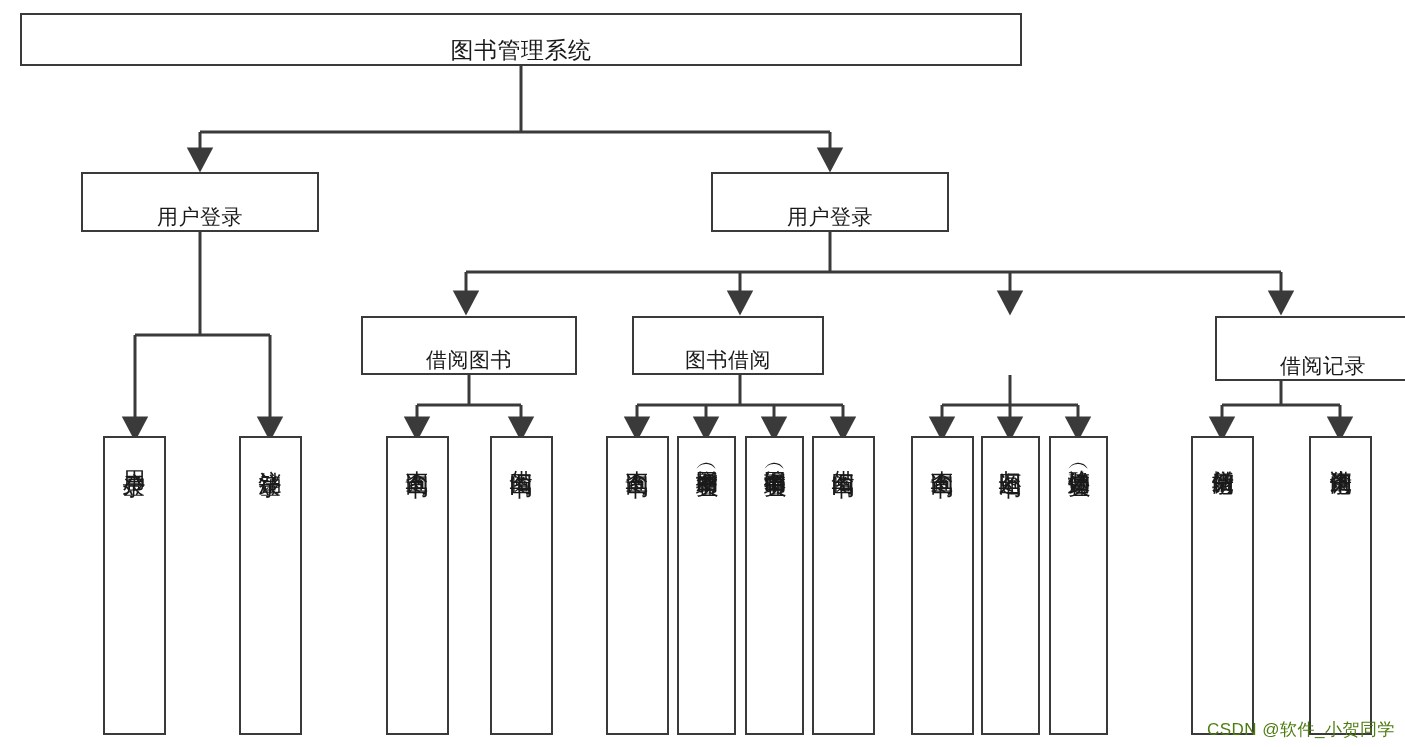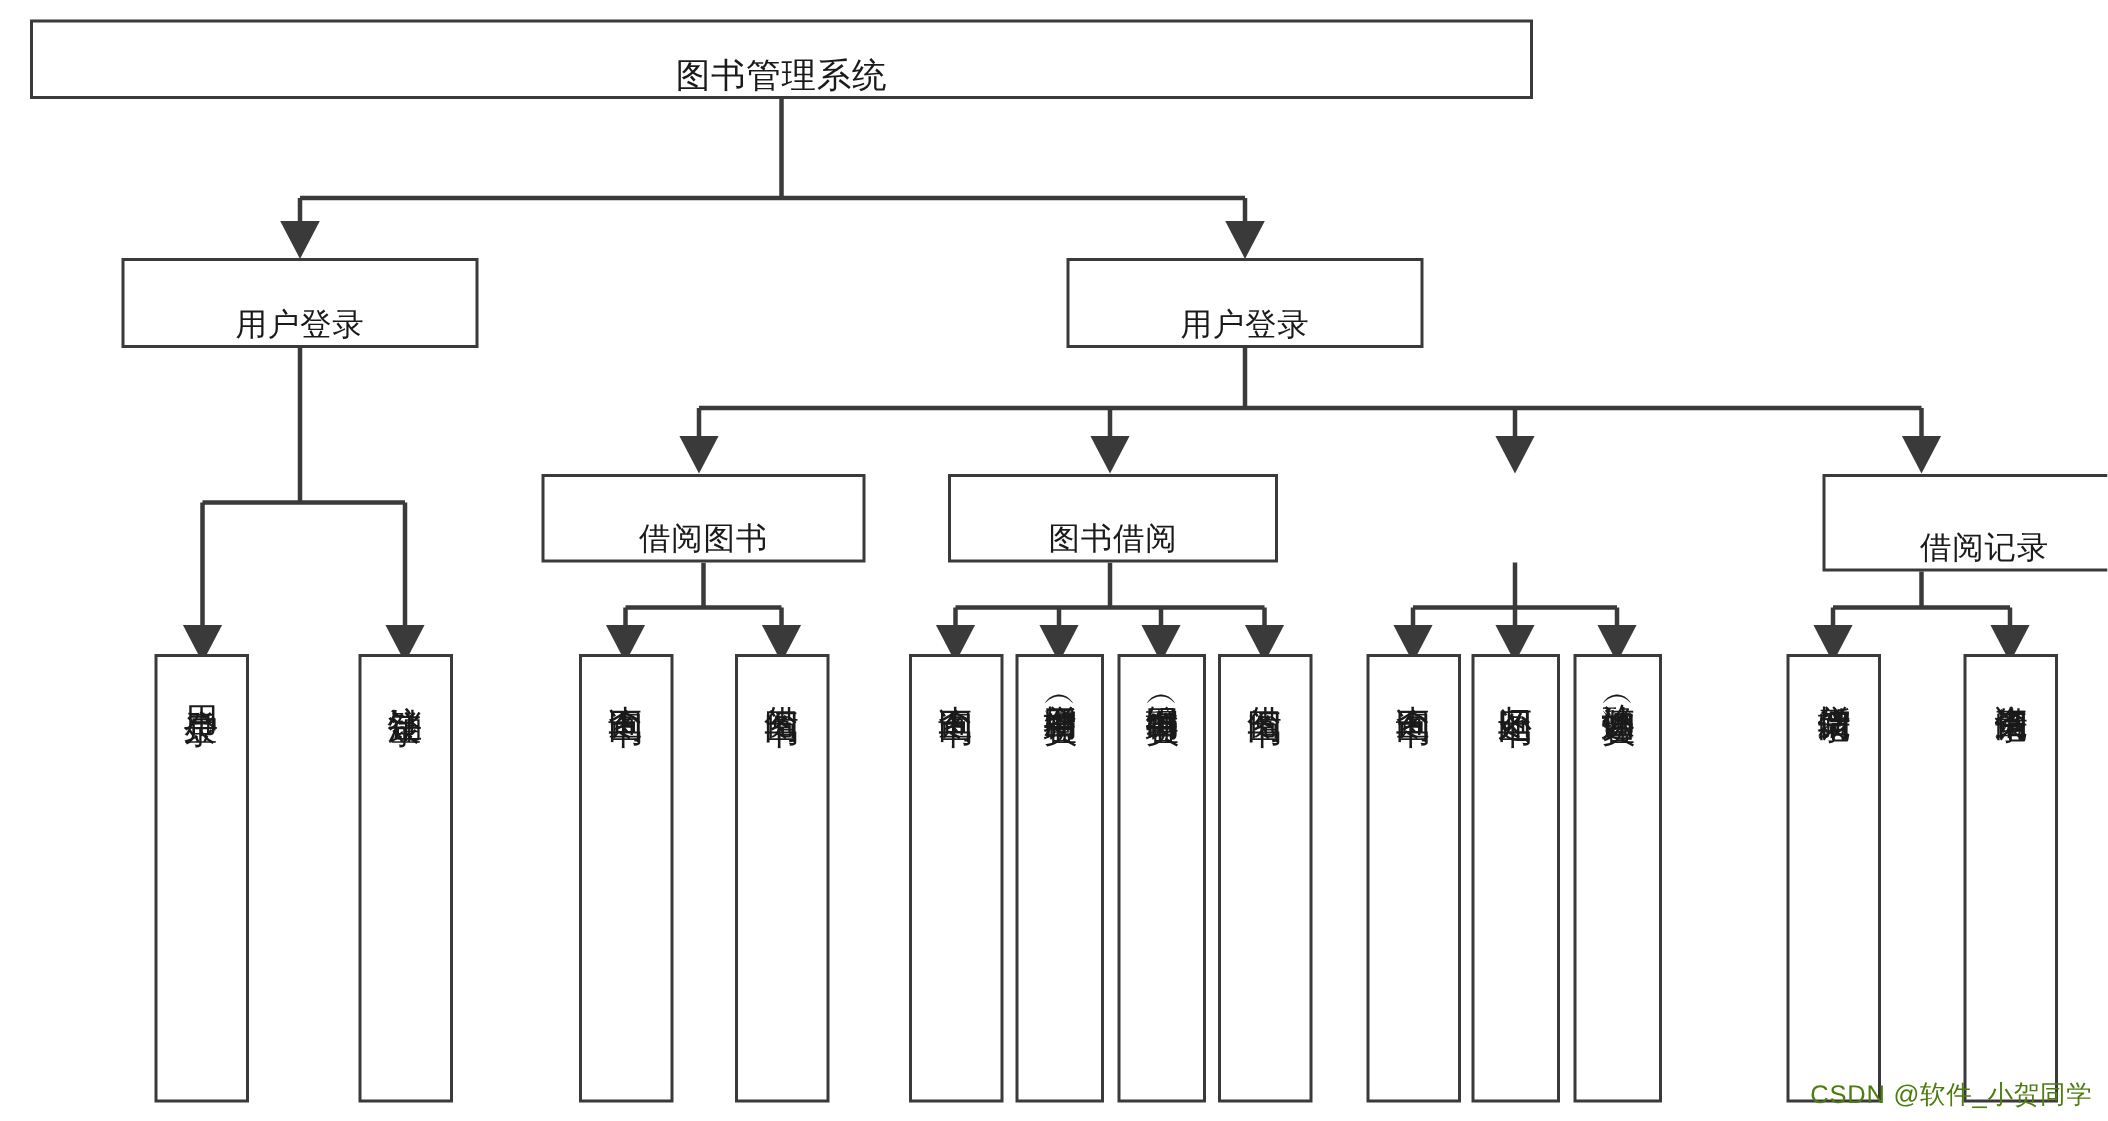--- a/index.html
+++ b/index.html
@@ -142,21 +142,21 @@
   <div class="node h-node" style="left:81px; top:172px; width:238px; height:60px;">
     <span class="node-label">用户登录</span>
   </div>
   <div class="node h-node" style="left:711px; top:172px; width:238px; height:60px;">
     <span class="node-label">用户登录</span>
   </div>
 
   <div class="node h-node" style="left:361px; top:316px; width:216px; height:59px;">
     <span class="node-label">借阅图书</span>
   </div>
-  <div class="node h-node" style="left:632px; top:316px; width:220px; height:59px;">
+  <div class="node h-node" style="left:632px; top:316px; width:192px; height:59px;">
     <span class="node-label">图书借阅</span>
   </div>
   <div class="node h-node" style="left:1215px; top:316px; width:216px; height:65px;">
     <span class="node-label">借阅记录</span>
   </div>
 
   <div class="node v-node" style="left:103px; top:436px; width:63px; height:299px;">
     <span class="node-label">用户登录</span>
   </div>
   <div class="node v-node" style="left:239px; top:436px; width:63px; height:299px;">

